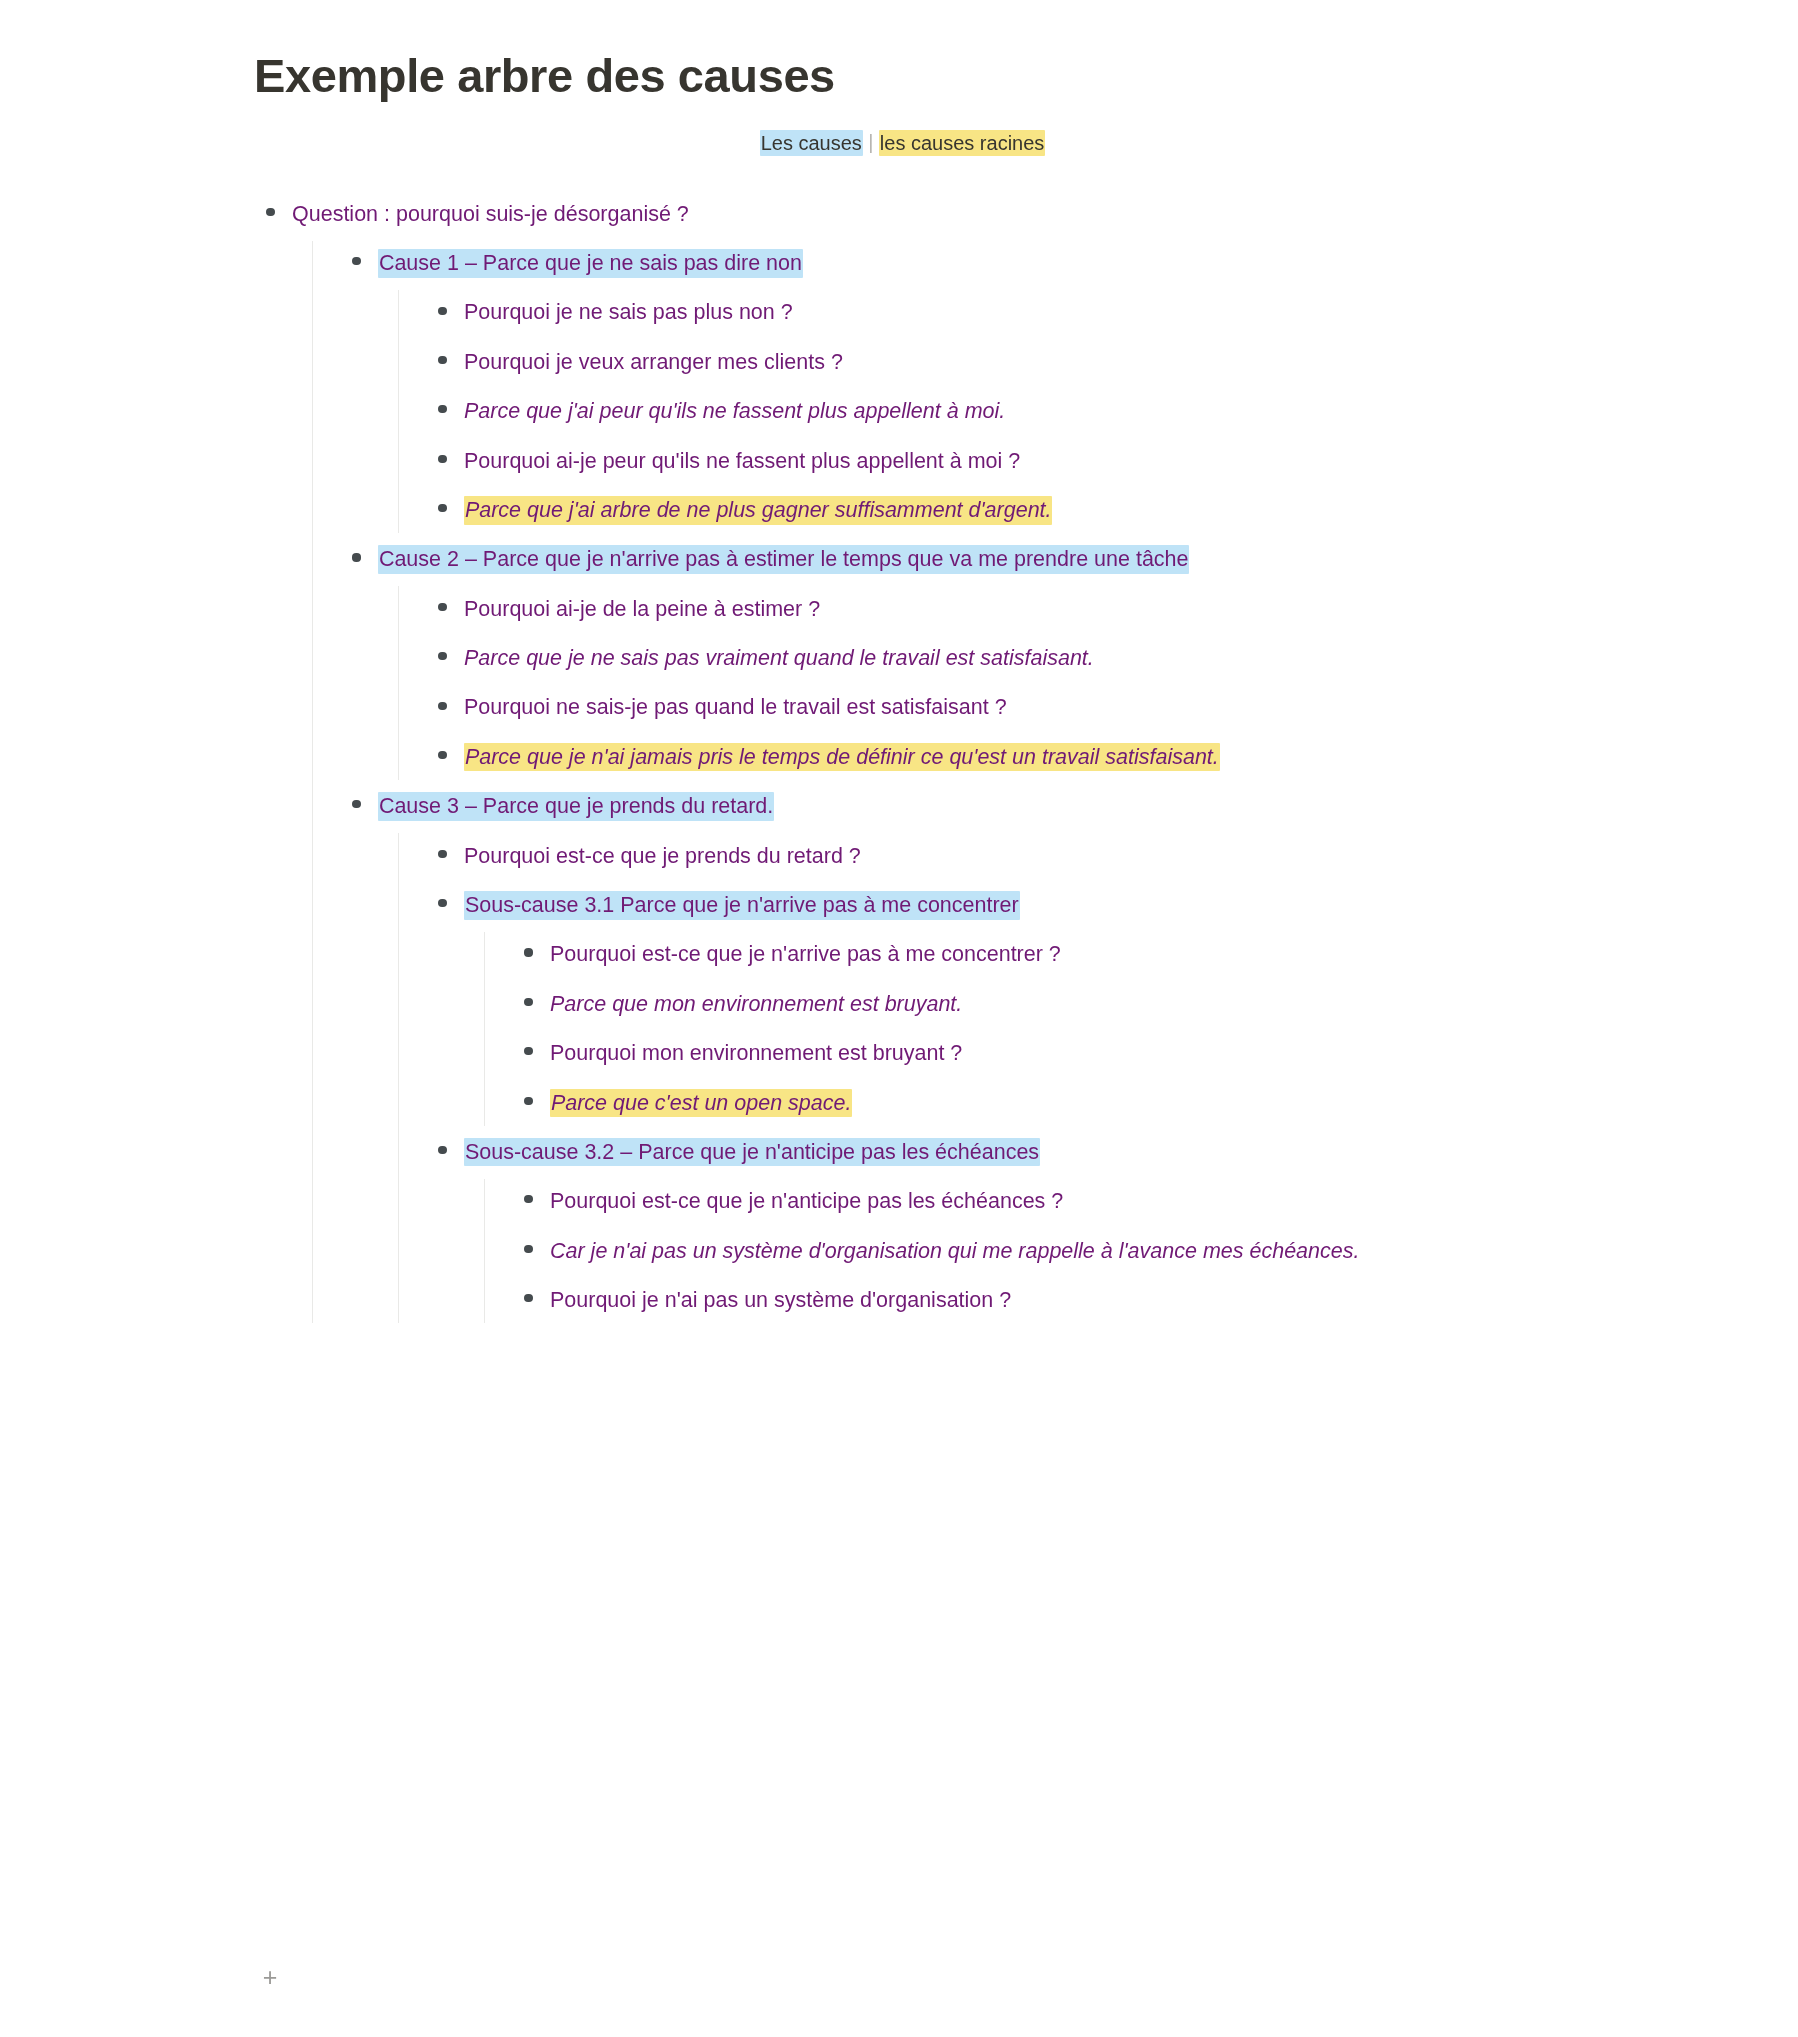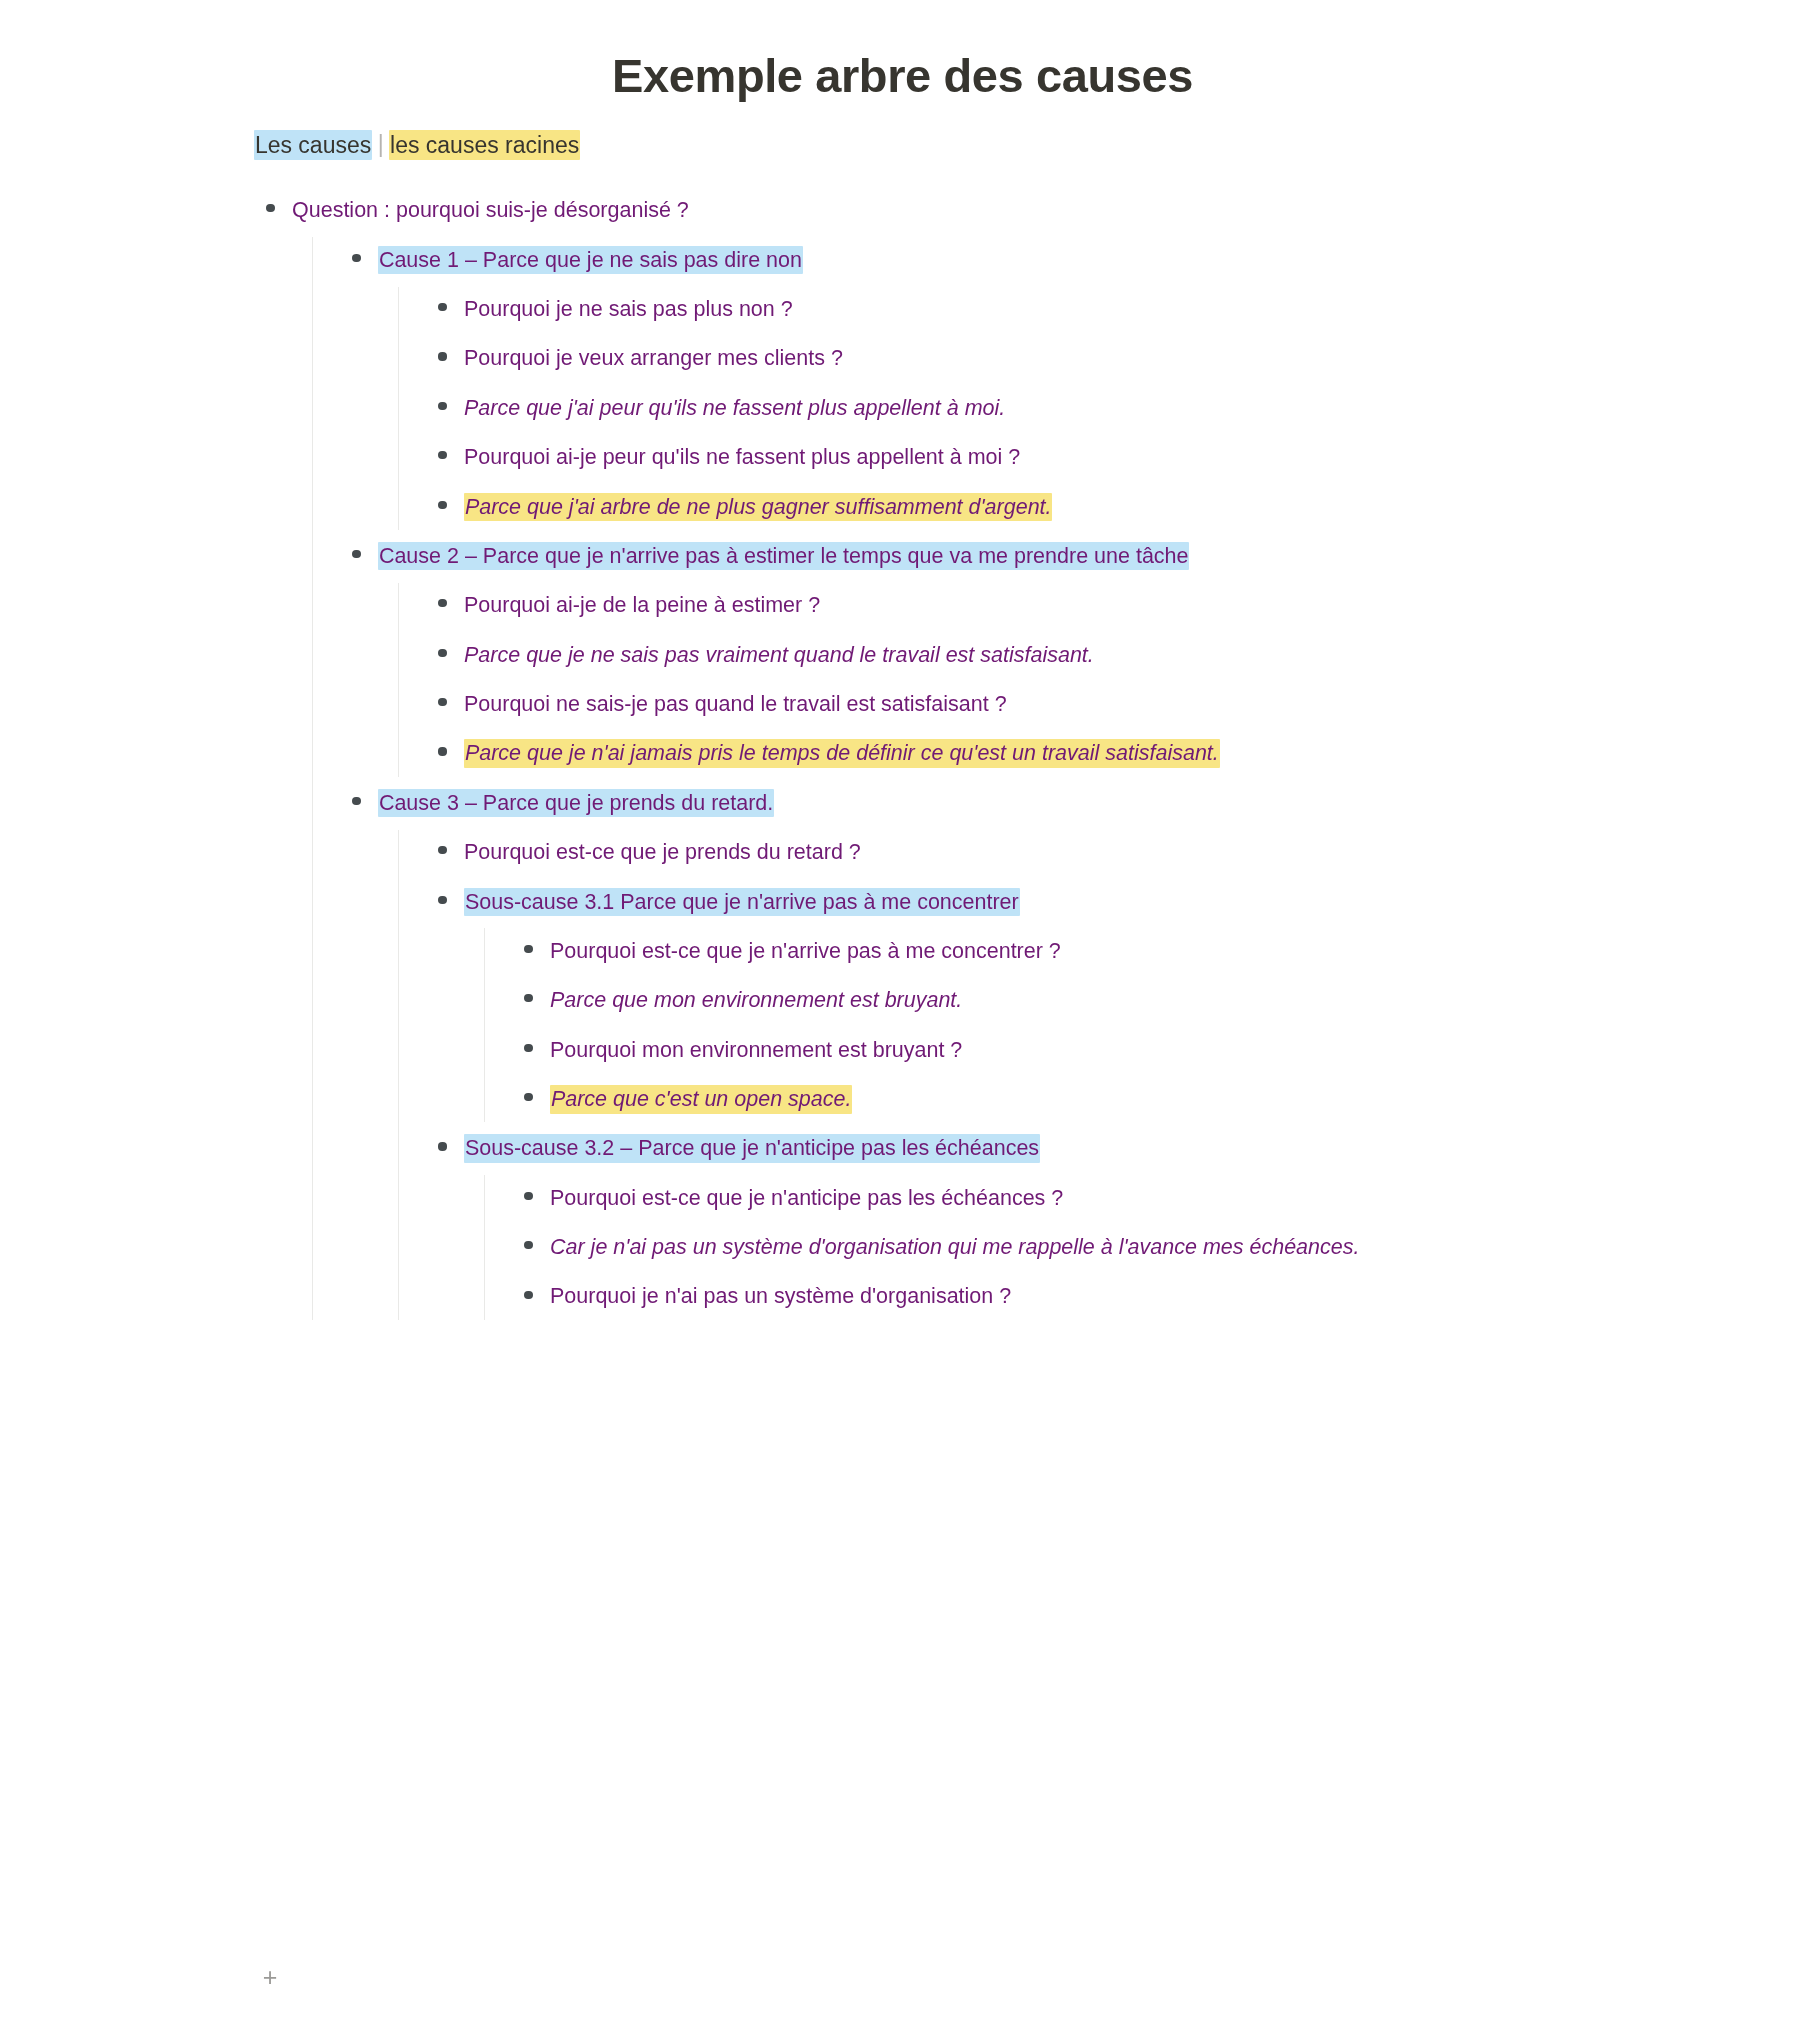--- a/index.html
+++ b/index.html
@@ -29,30 +29,30 @@
   }
 
   
   .doc-title {
     font-size: 47px;
     font-weight: 700;
     letter-spacing: -0.4px;
     line-height: 1.18;
     color: #37352f;
     margin: 0 0 24px 0;
-    text-align: center;
   }
 
   
   .legend {
-    font-size: 23px;
+    font-size: 20px;
     line-height: 1.5;
-    margin: 0 0 24px 0;
+    margin: 0 0 32px 0;
     color: #37352f;
     white-space: nowrap;
+    text-align: center;
   }
   .hl-blue {
     background: #bfe3f7;
     padding: 1.8px 0.9px 2.7px 0.9px;
     border-radius: 0.9px;
   }
   .hl-yellow {
     background: #f8e585;
     padding: 1.8px 0.9px 2.7px 0.9px;
     border-radius: 0.9px;

